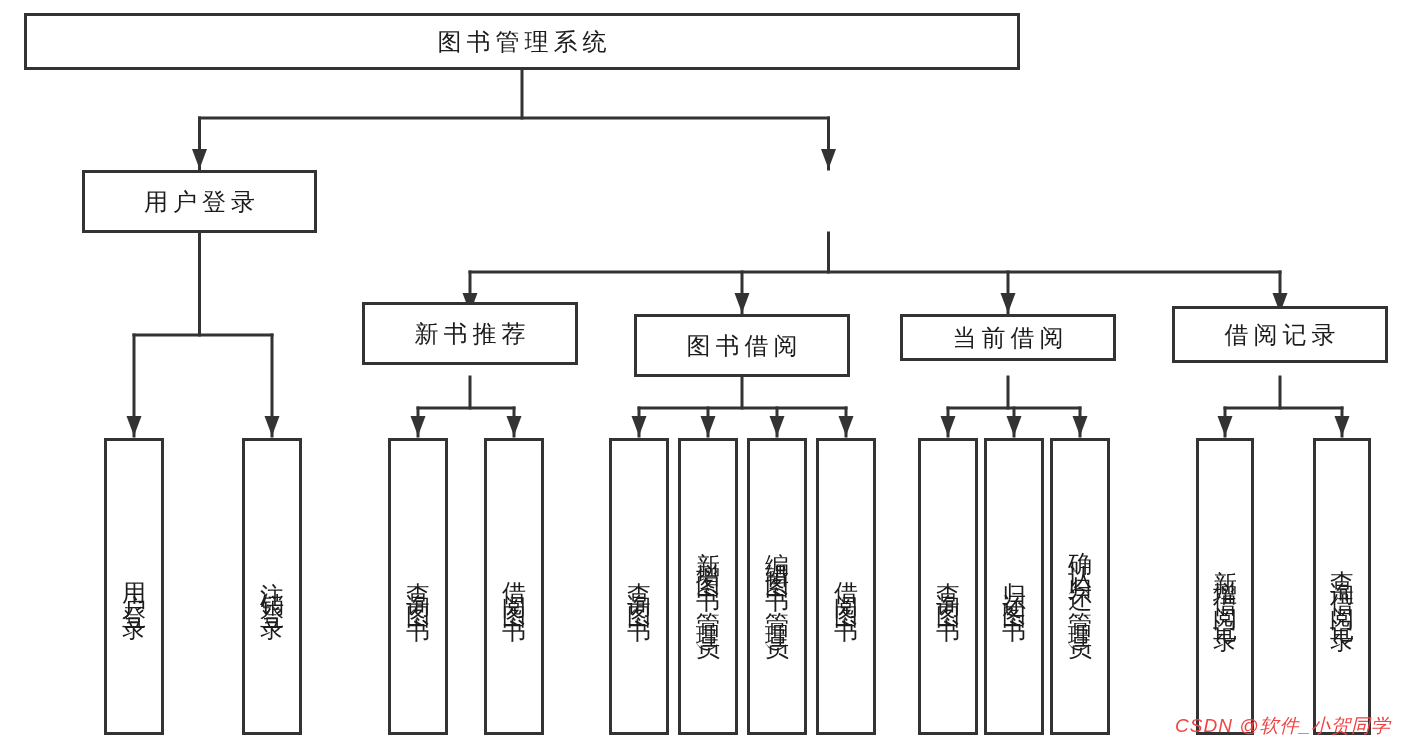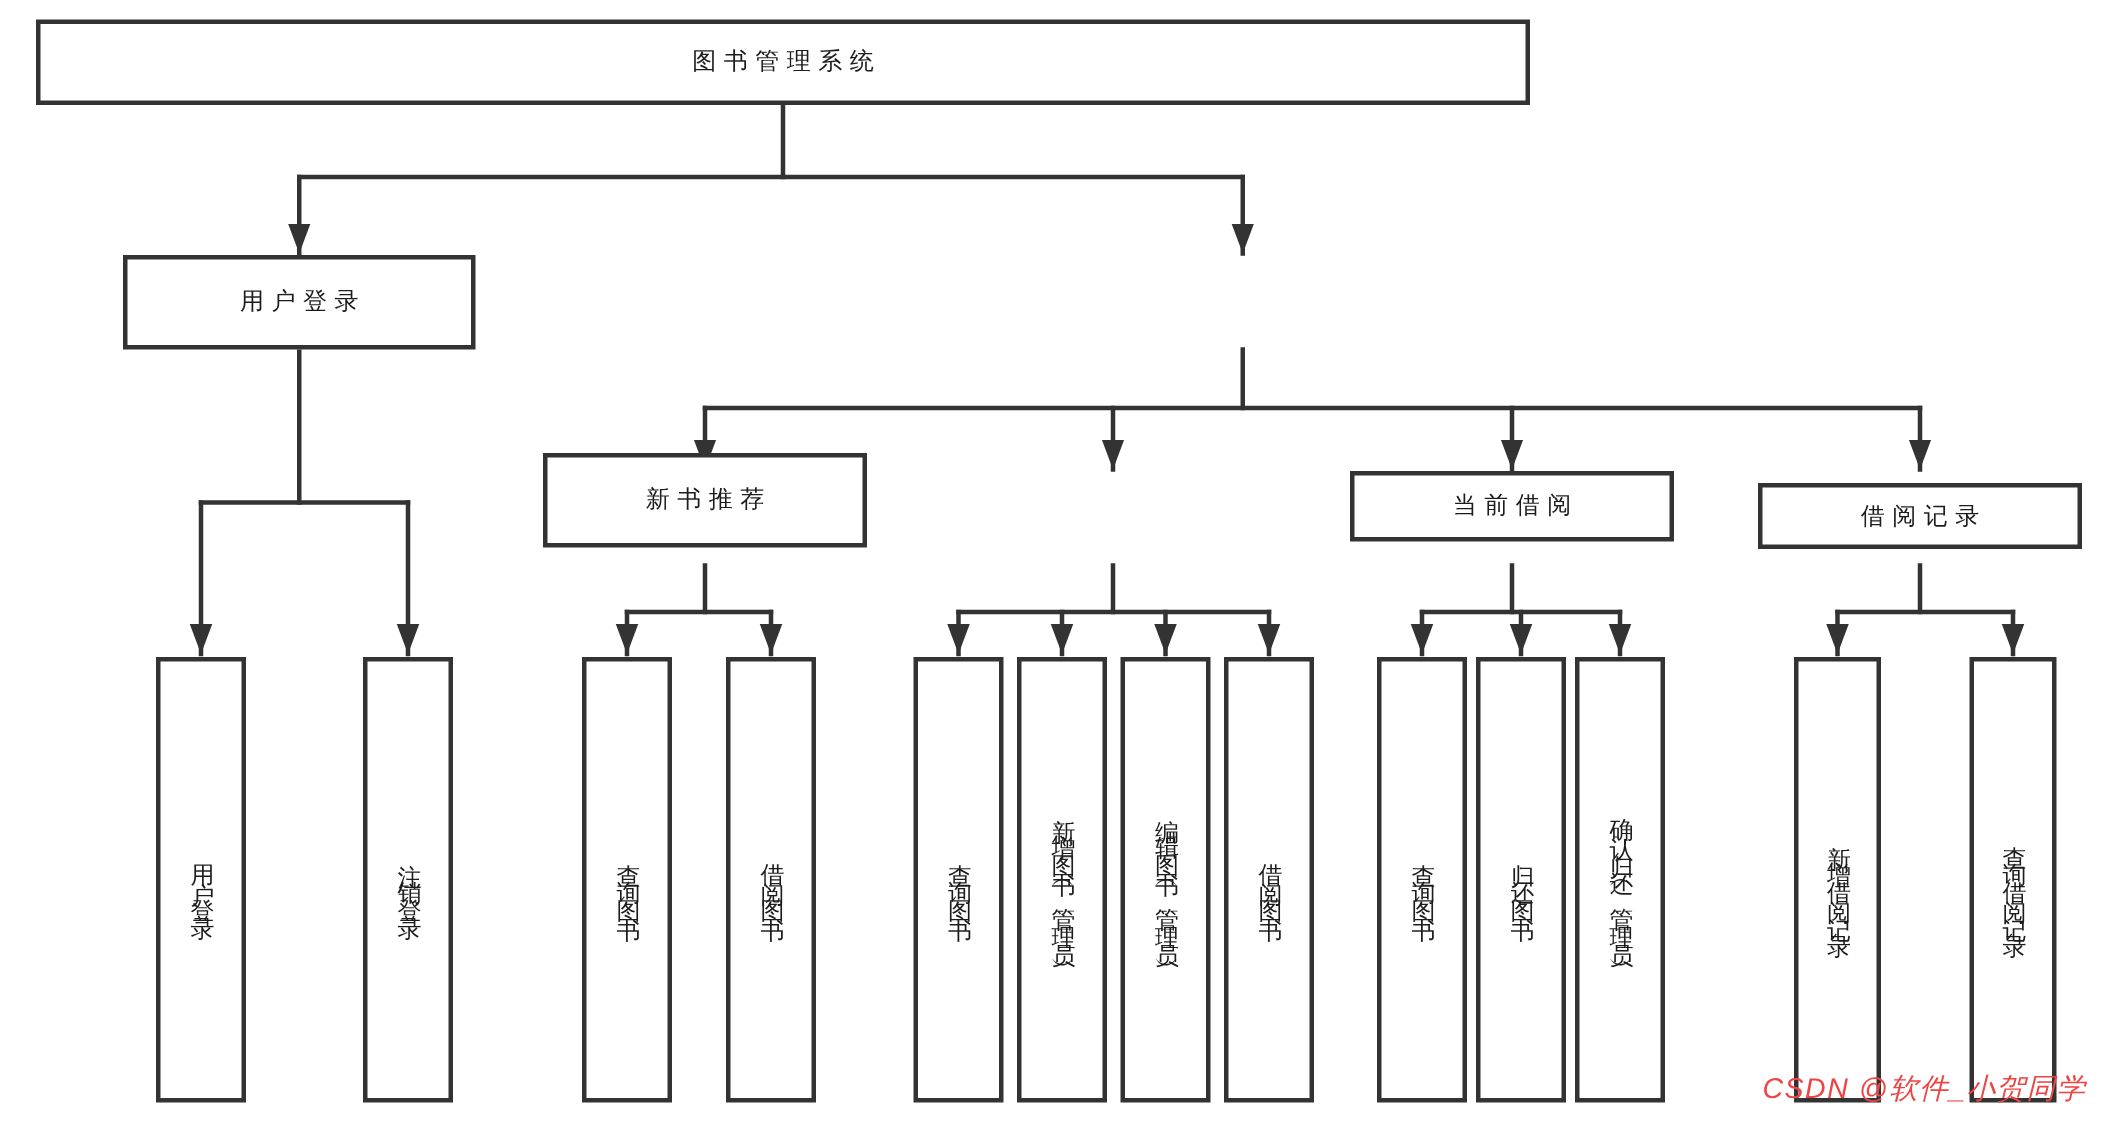--- a/index.html
+++ b/index.html
@@ -27,21 +27,21 @@
     position: absolute;
     box-sizing: border-box;
     border: 3px solid #333333;
     background: #ffffff;
     display: flex;
     align-items: center;
     justify-content: center;
     color: #1c1c1c;
   }
   .box .lbl {
-    font-size: 16px;
+    font-size: 24px;
     letter-spacing: 5px;
     text-indent: 5px;
     white-space: nowrap;
   }
   .box.v .lbl {
     writing-mode: vertical-rl;
     text-orientation: mixed;
     letter-spacing: 12px;
     text-indent: 0;
     line-height: 1;
@@ -118,24 +118,27 @@
     <span class="lbl">图书管理系统</span>
   </div>
 
   <div class="box" style="left:82px;top:170px;width:235px;height:63px">
     <span class="lbl">用户登录</span>
   </div>
 
   <div class="box" style="left:362px;top:302px;width:216px;height:63px">
     <span class="lbl">新书推荐</span>
   </div>
+  <div class="box" style="left:634px;top:314px;width:216px;height:63px">
+    <span class="lbl">图书借阅</span>
+  </div>
   <div class="box" style="left:900px;top:314px;width:216px;height:47px">
     <span class="lbl">当前借阅</span>
   </div>
-  <div class="box" style="left:1172px;top:322px;width:216px;height:44px">
+  <div class="box" style="left:1172px;top:306px;width:216px;height:57px">
     <span class="lbl">借阅记录</span>
   </div>
 
   <div class="box v" style="left:104px;top:438px;width:60px;height:297px">
     <span class="lbl">用户登录</span>
   </div>
   <div class="box v" style="left:242px;top:438px;width:60px;height:297px">
     <span class="lbl">注销登录</span>
   </div>
 

